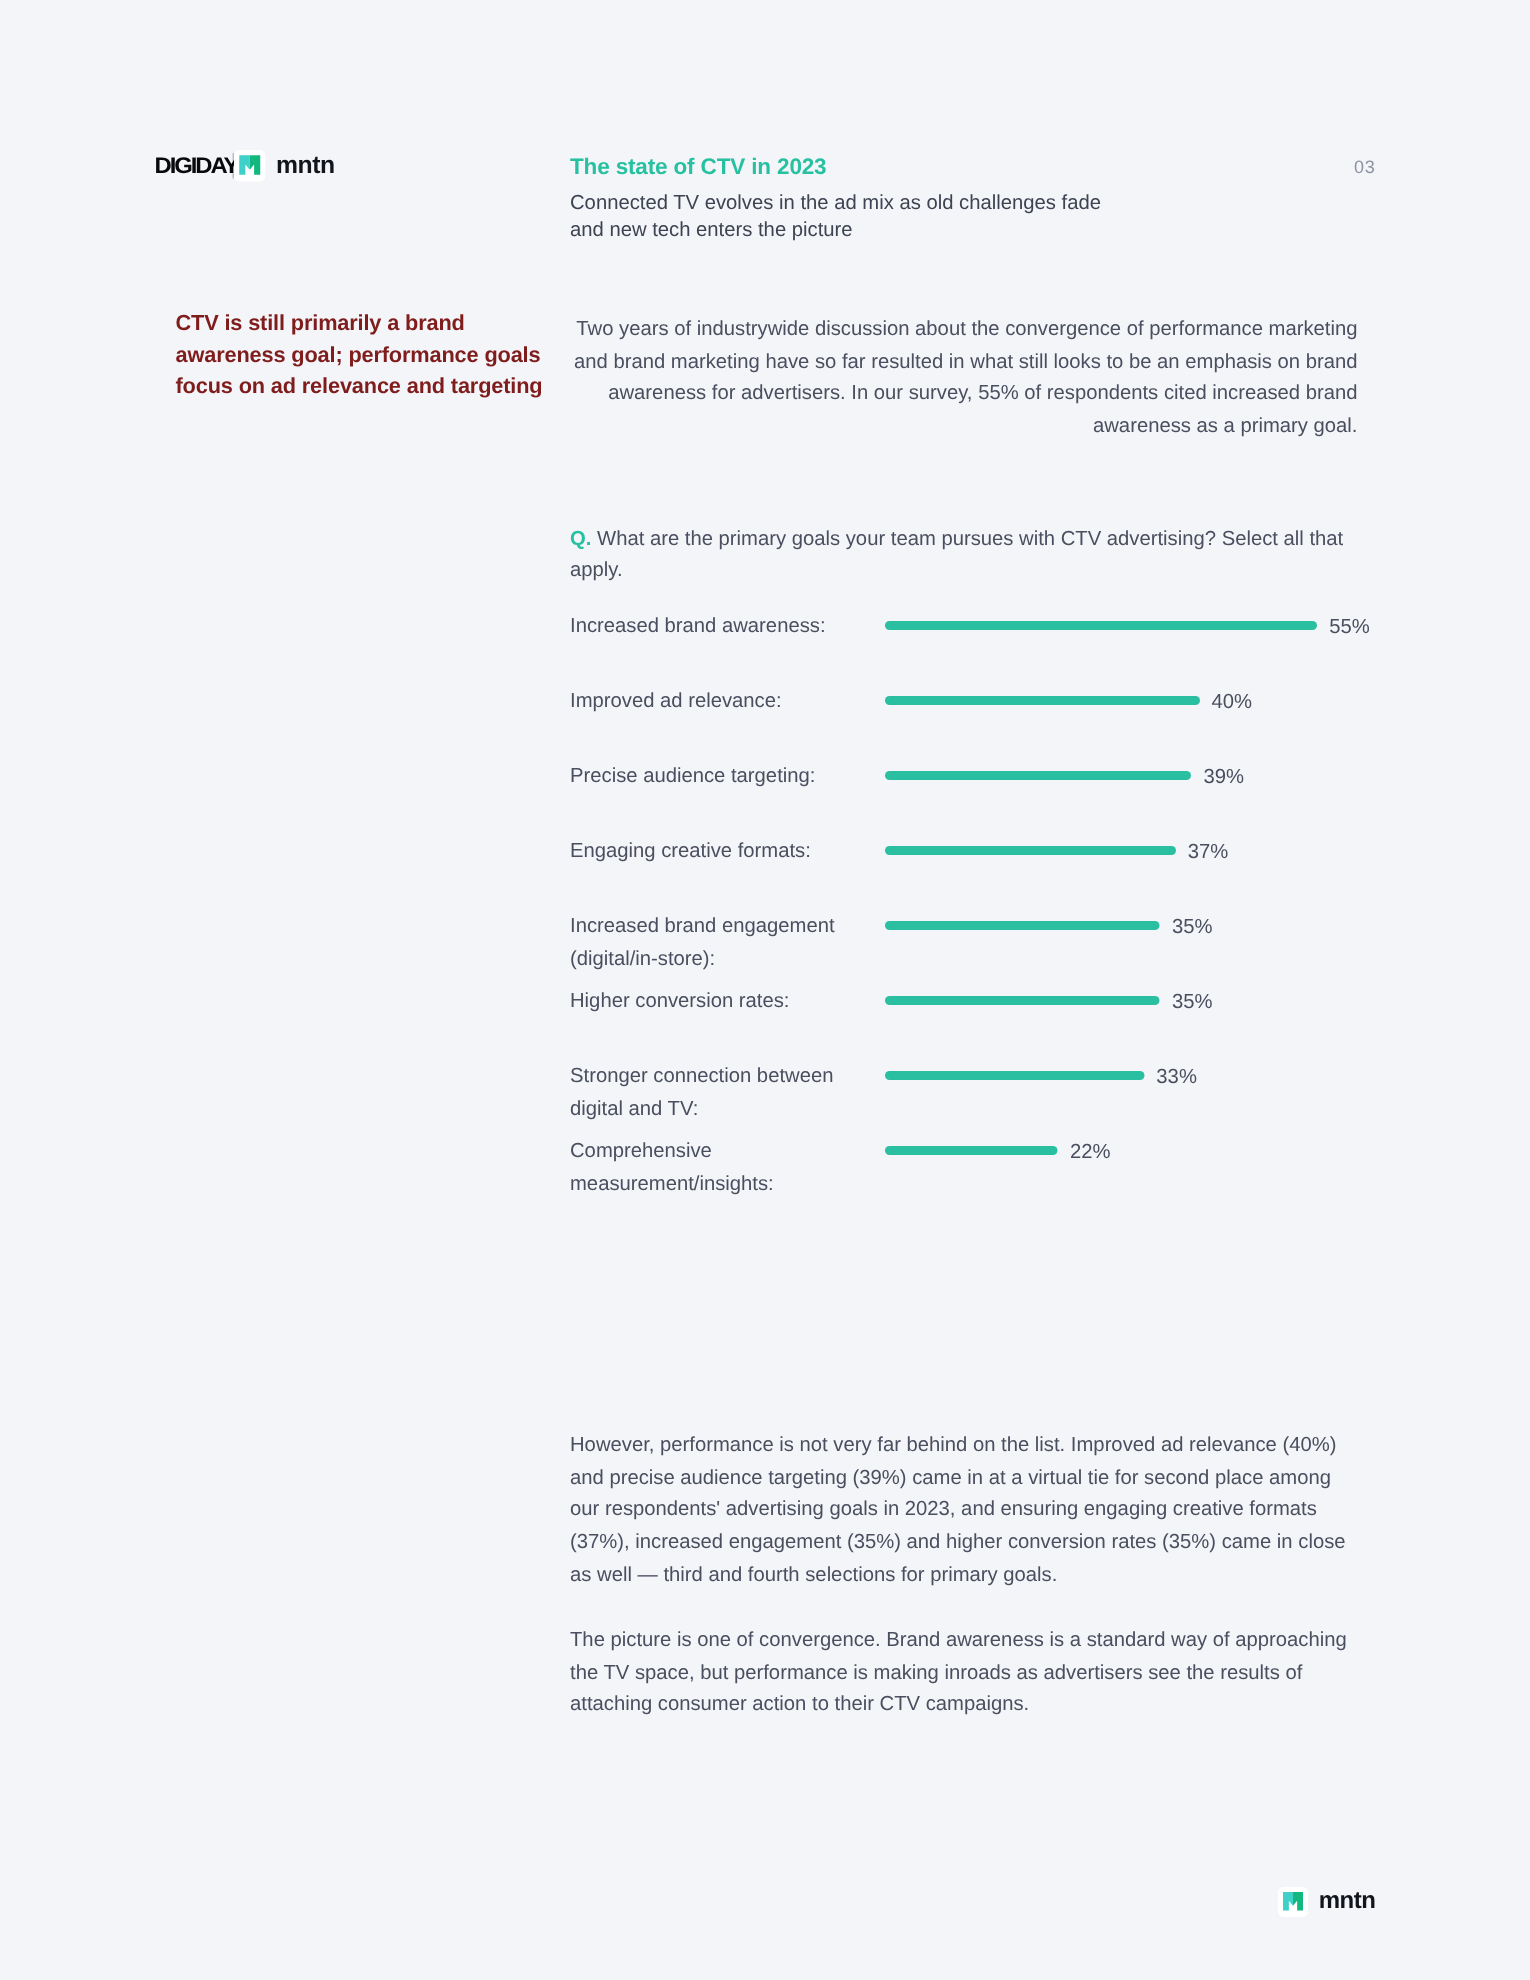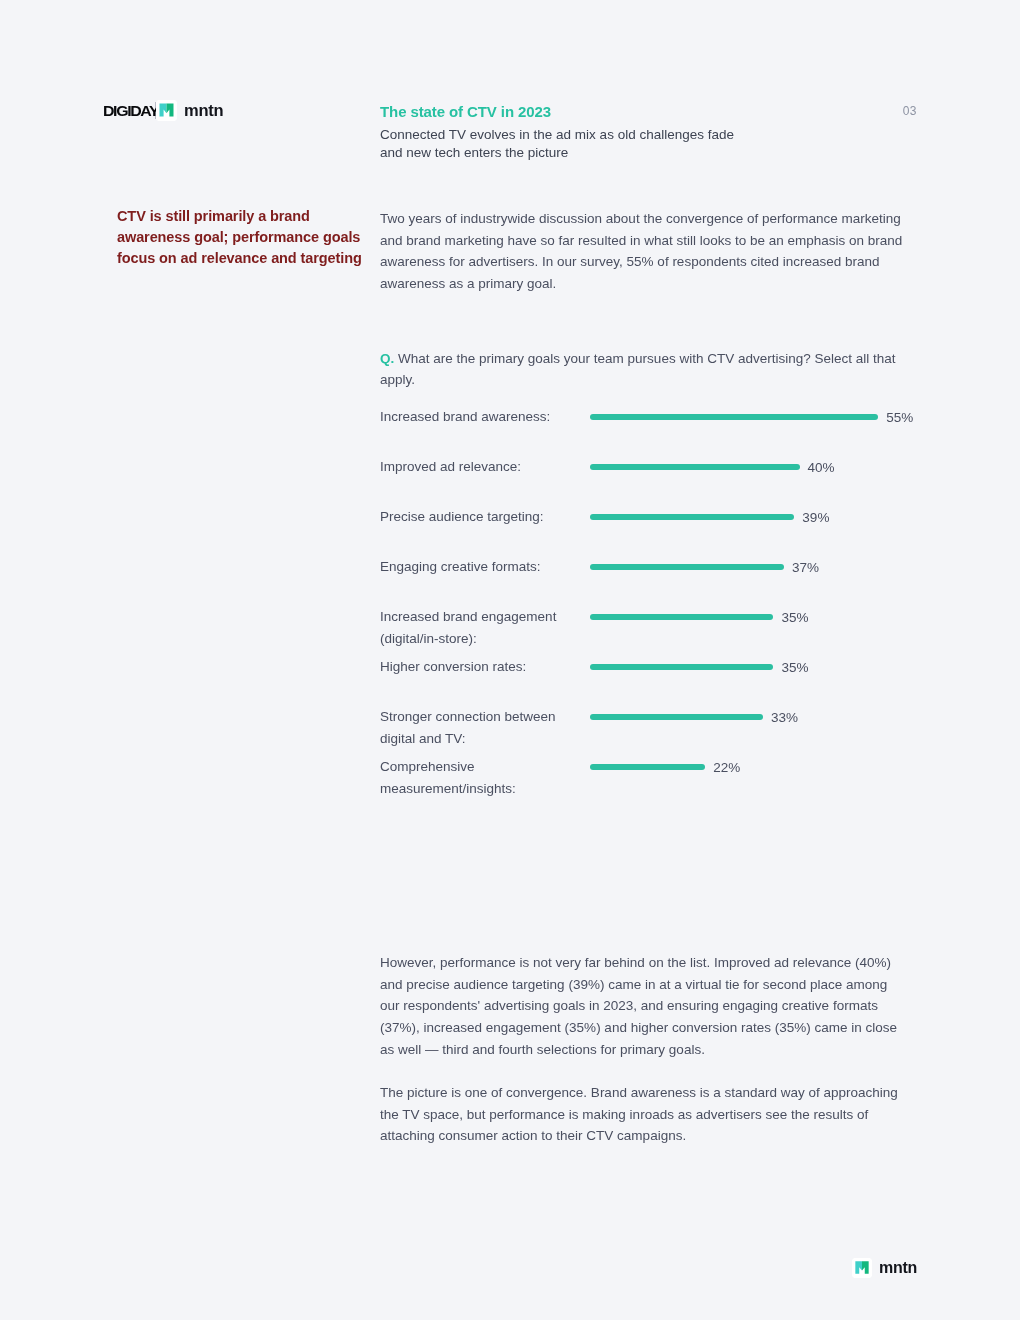--- a/index.html
+++ b/index.html
@@ -119,21 +119,21 @@
     width: 535px;
   }
   .body-para {
     position: absolute;
     font-size: 13.5px;
     line-height: 21.7px;
     color: #4a4f60;
     margin: 0;
     width: 525px;
   }
-  #intro-para { top: 208px; }
+  #intro-para { top: 208px; text-align: right; }
 
   
   .question {
     position: absolute;
     top: 348px;
     width: 534px;
     font-size: 13.5px;
     line-height: 21px;
     color: #4a4f60;
   }

